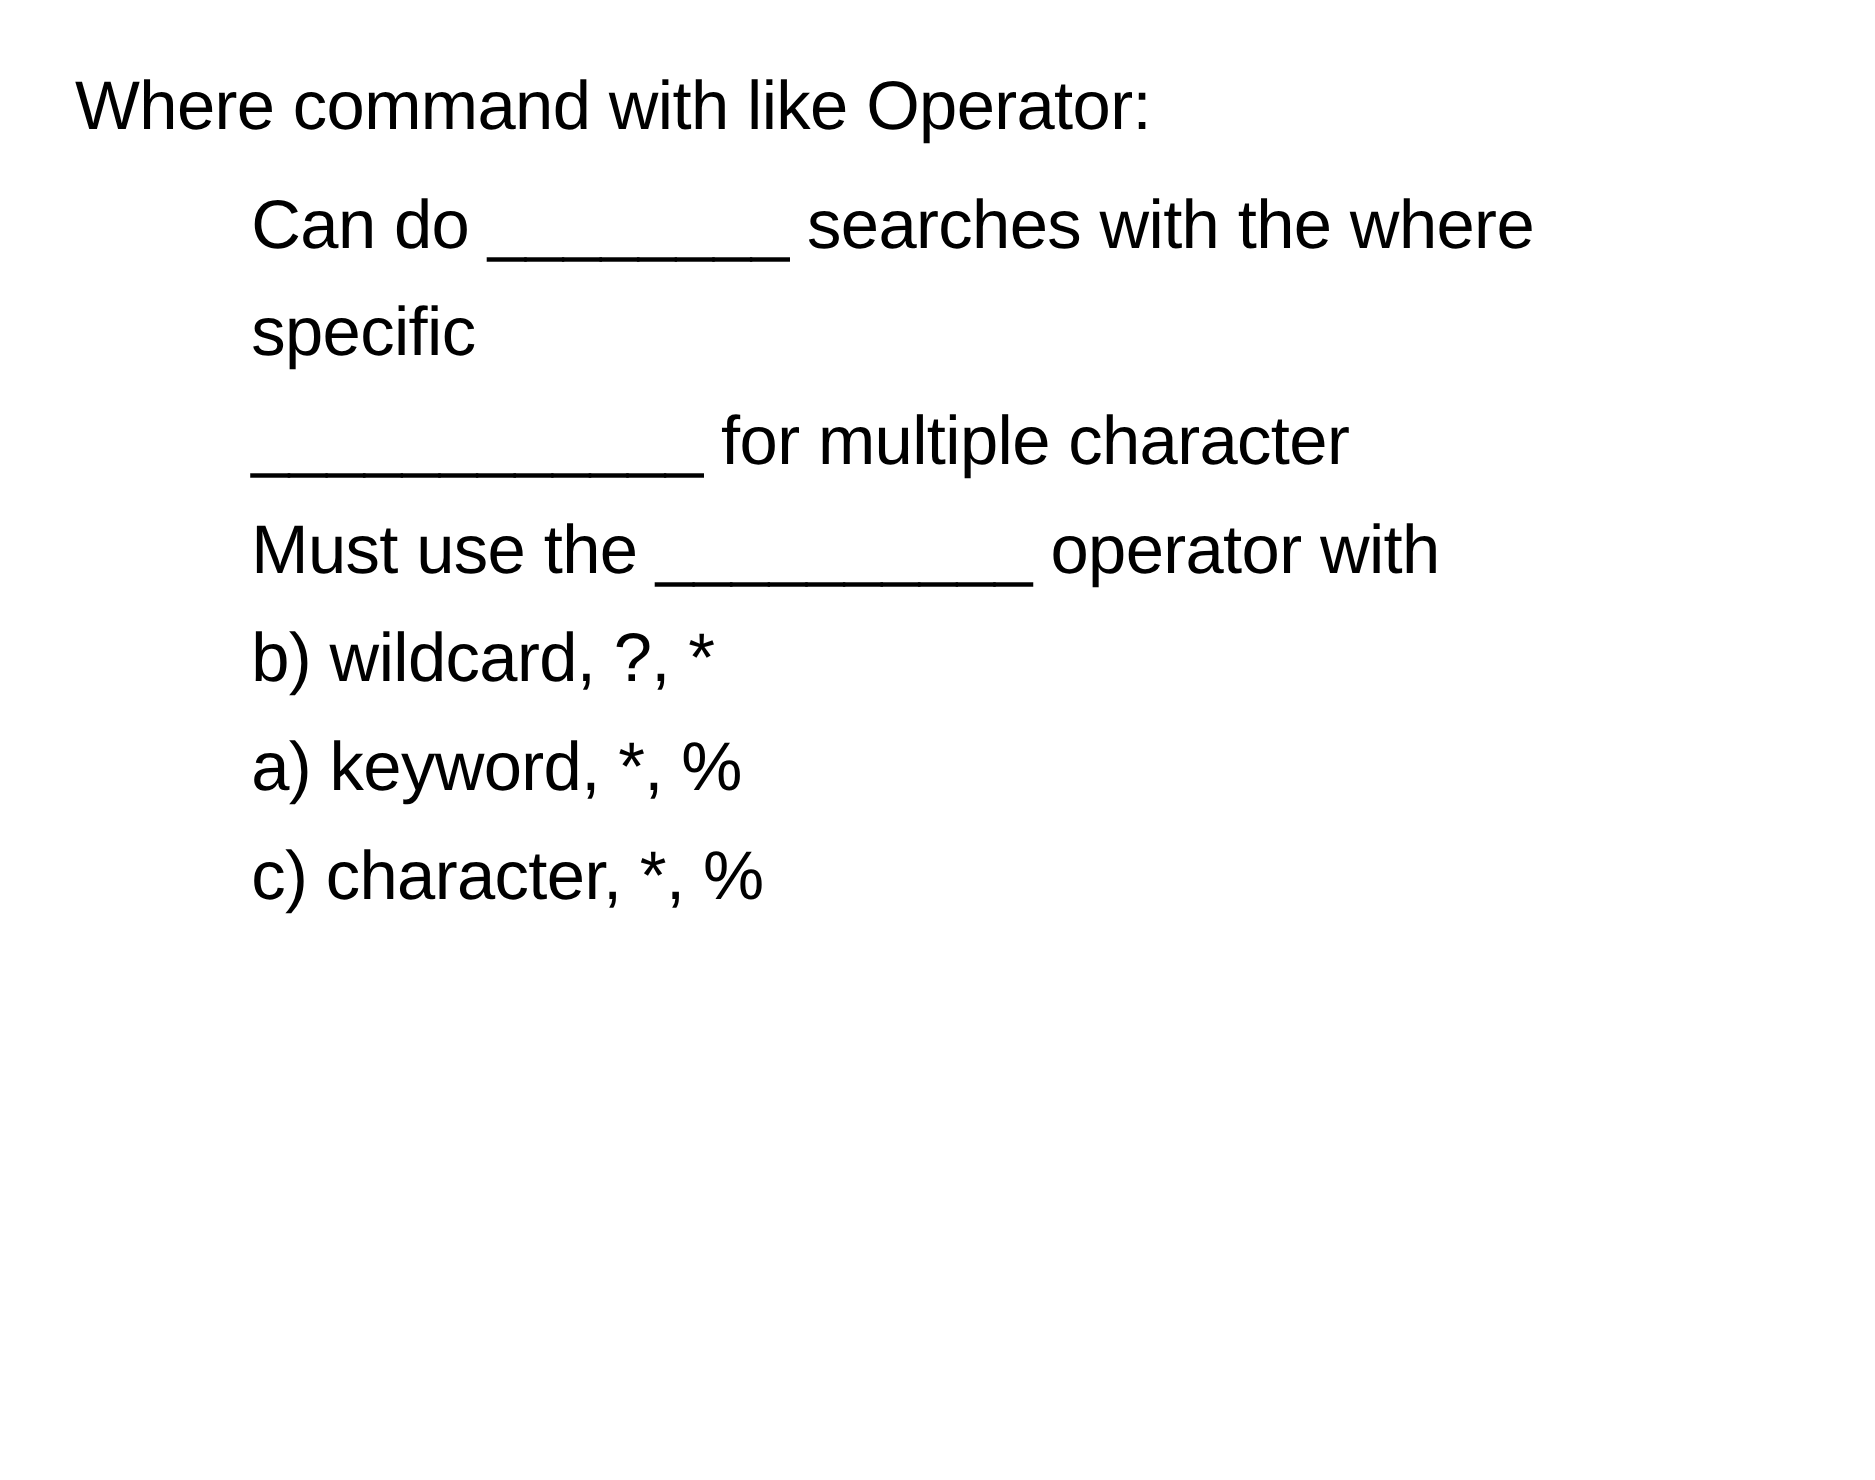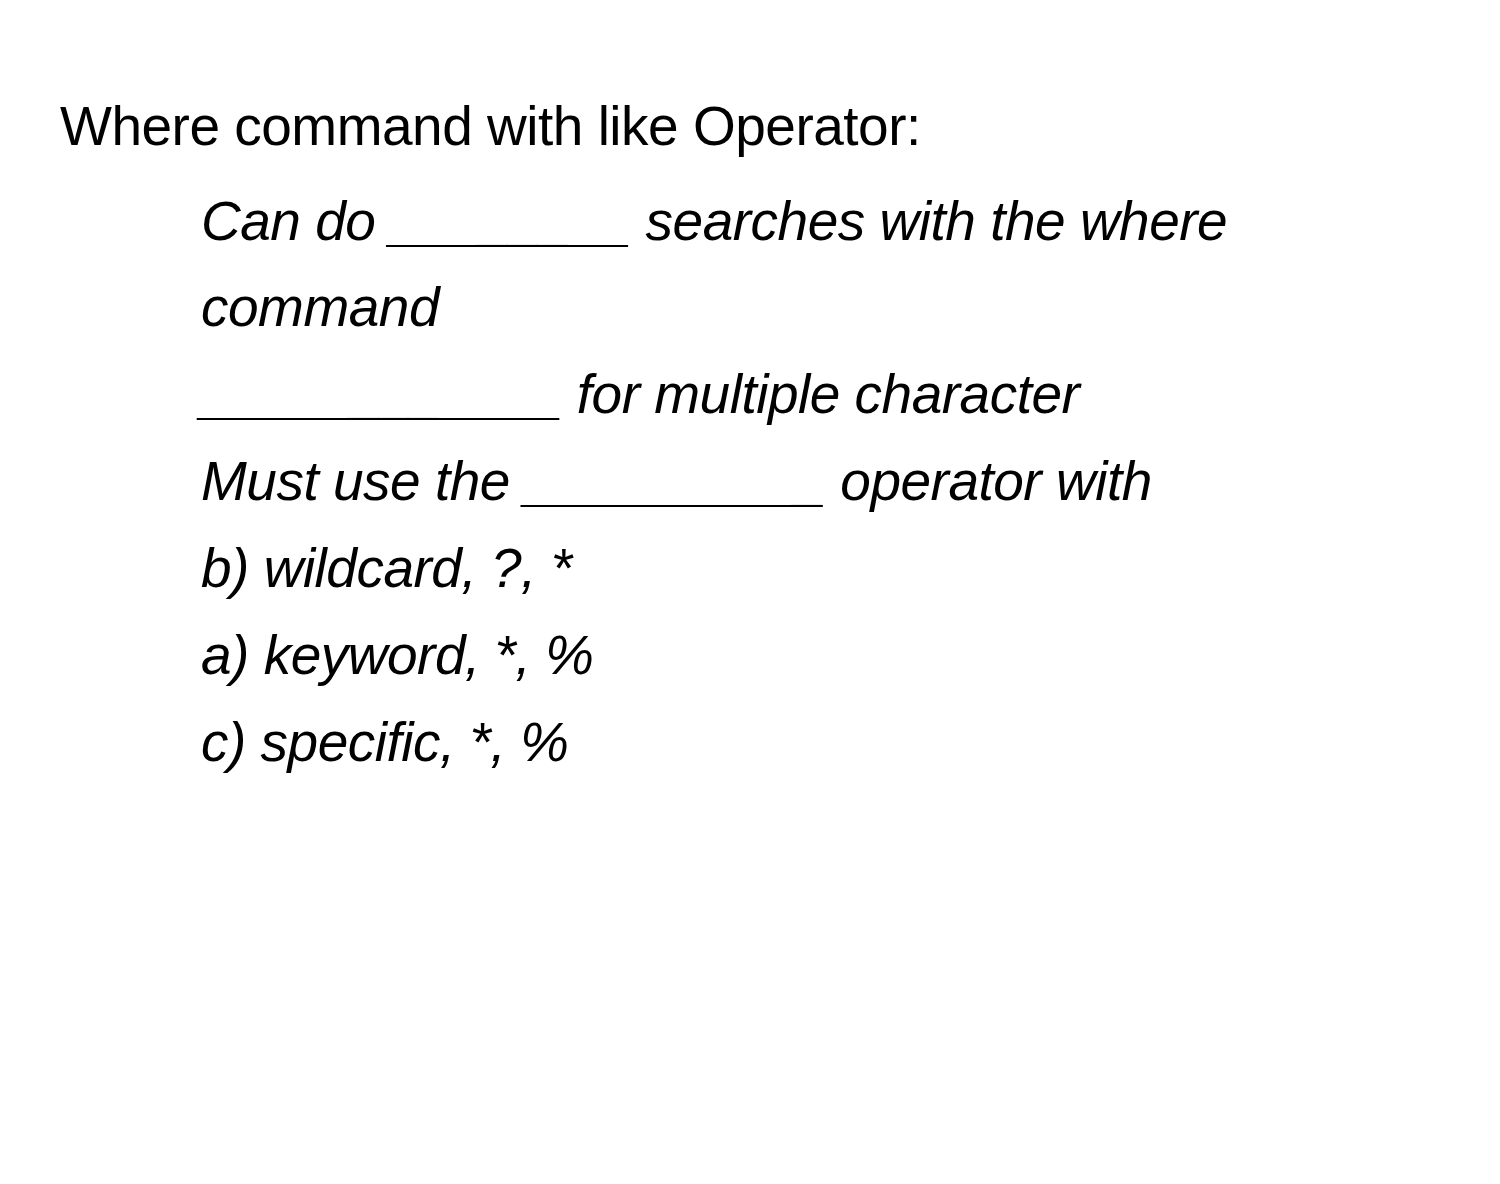--- a/index.html
+++ b/index.html
@@ -8,46 +8,45 @@
     width: 1500px;
     height: 1184px;
     background: #ffffff;
     font-family: Arial, Helvetica, sans-serif;
     color: #000000;
   }
   .page {
     box-sizing: border-box;
     width: 1500px;
     height: 1184px;
-    padding: 85px 60px 60px 60px;
+    padding: 43px 60px 60px 60px;
   }
   .title {
     font-size: 55px;
     line-height: 1.5;
     margin: 0 0 10px 0;
     letter-spacing: -0.5px;
   }
   .body {
     padding-left: 141px;
     font-size: 55px;
     line-height: 1.58;
     letter-spacing: -0.5px;
-    font-style: italic;
   }
   .line {
     margin: 0;
   }
 </style>
 </head>
 <body>
 
 <div class="page">
   <p class="title">Where command with like Operator:</p>
   <div class="body">
     <p class="line">Can do ________ searches with the where</p>
-    <p class="line">command</p>
+    <p class="line">specific</p>
     <p class="line">____________ for multiple character</p>
     <p class="line">Must use the __________ operator with</p>
     <p class="line">b) wildcard, ?, *</p>
     <p class="line">a) keyword, *, %</p>
-    <p class="line">c) specific, *, %</p>
+    <p class="line">c) character, *, %</p>
   </div>
 </div>
 
 </body></html>

